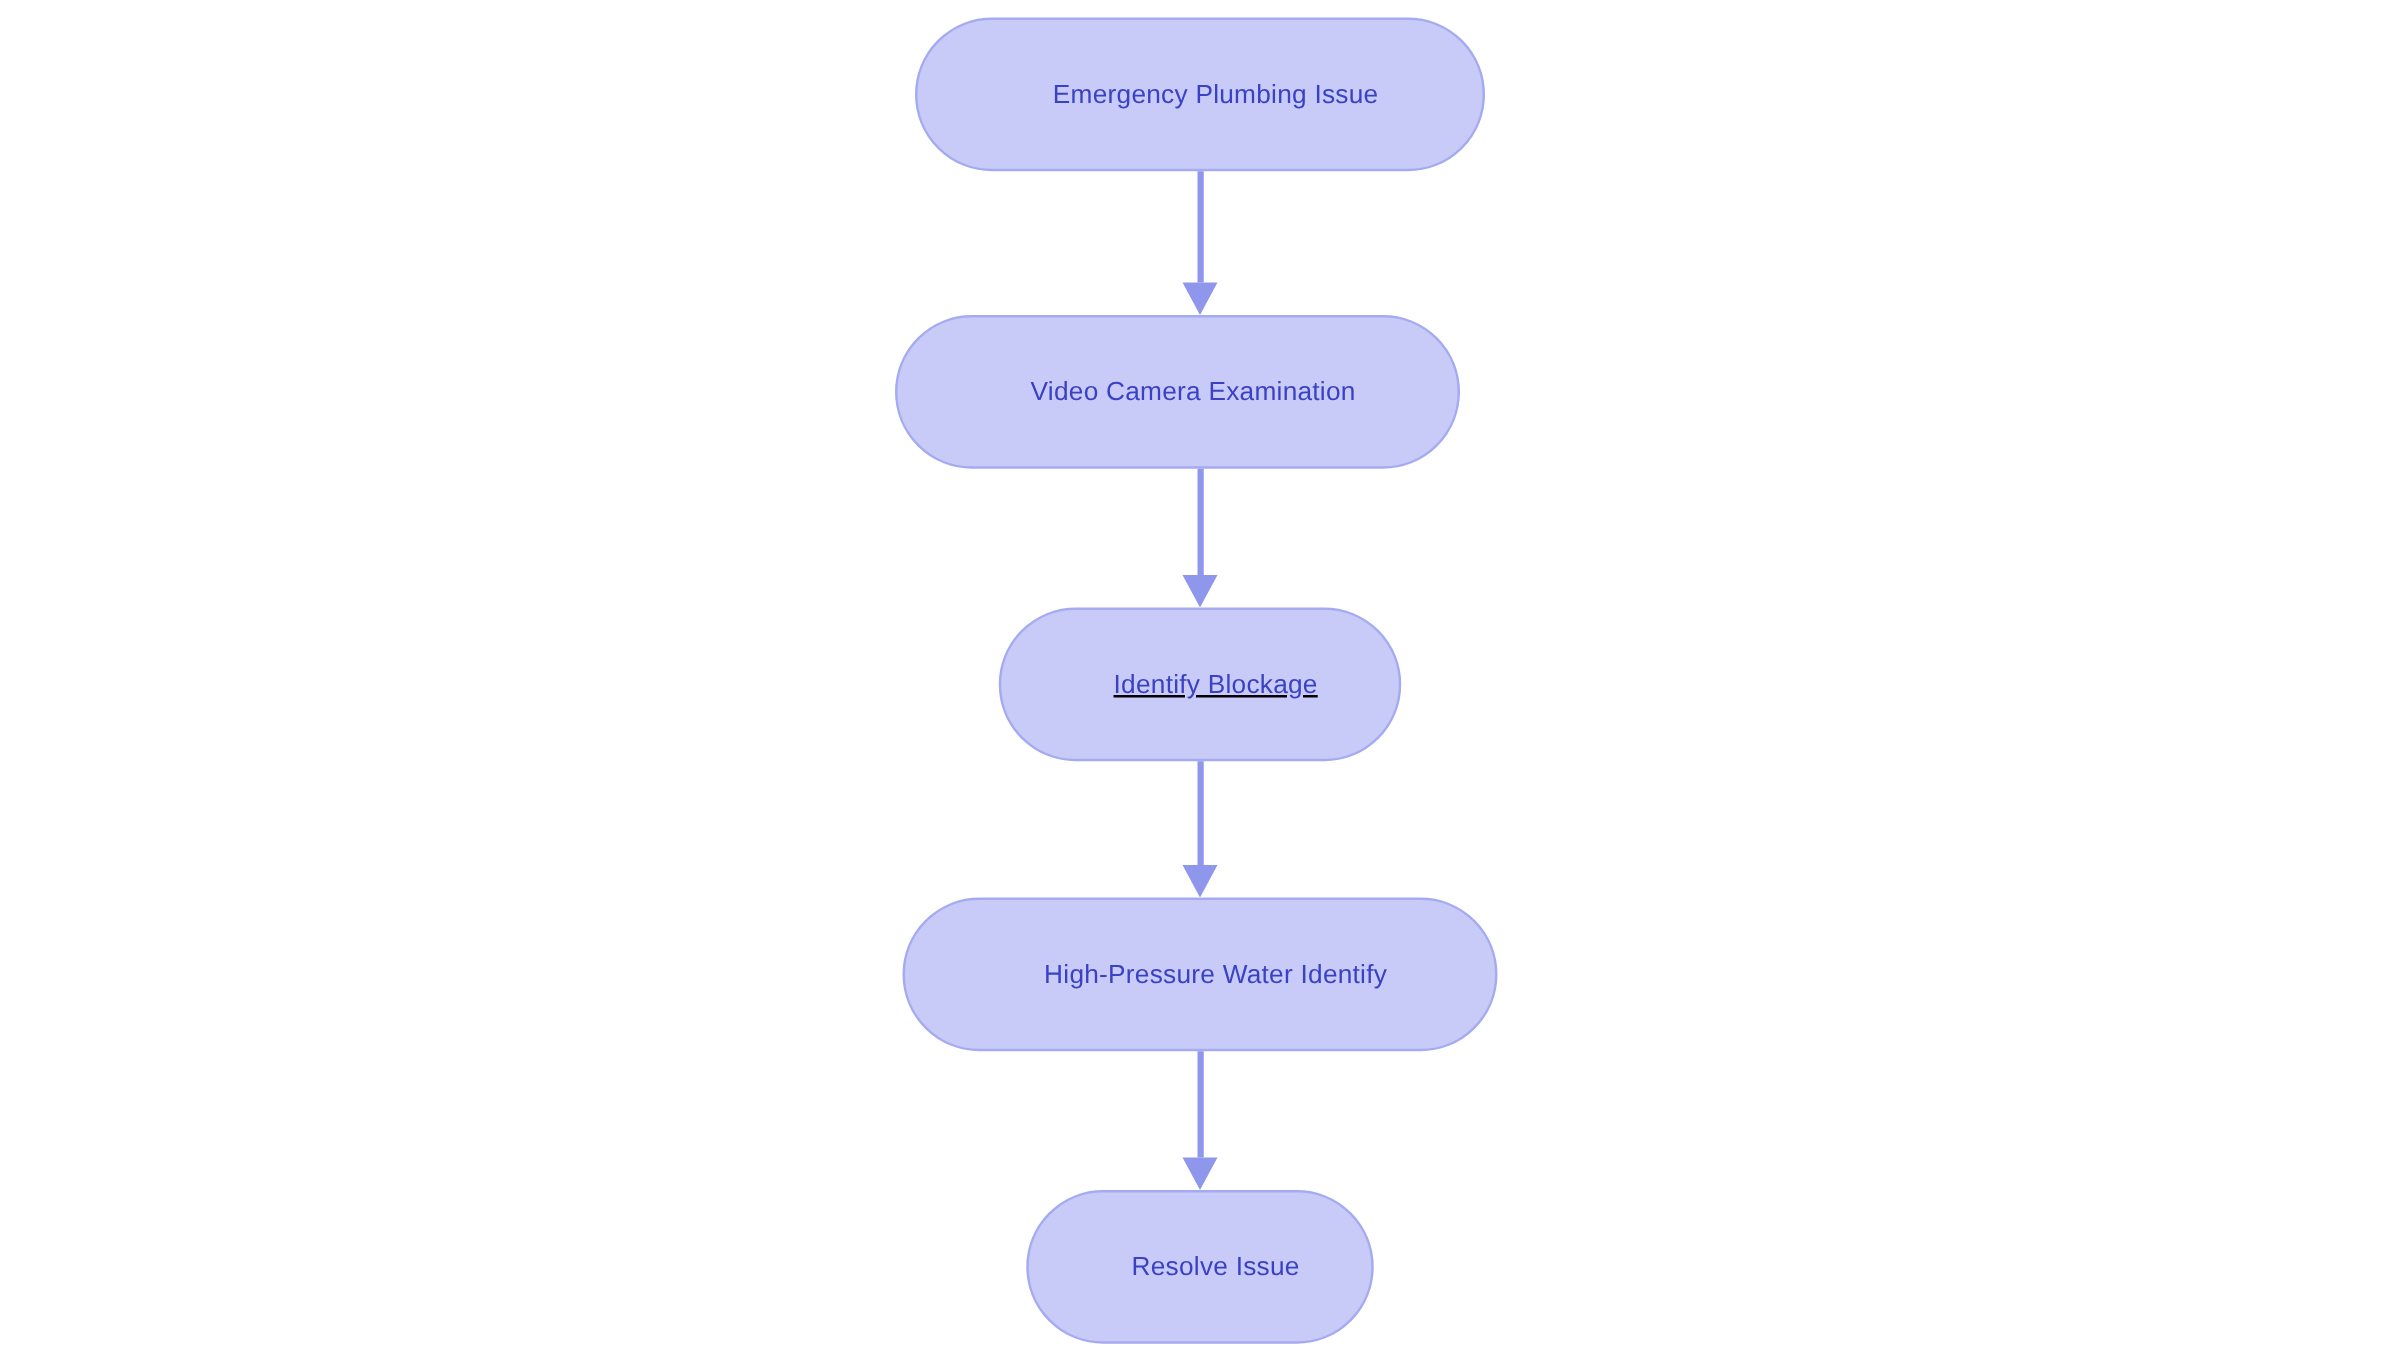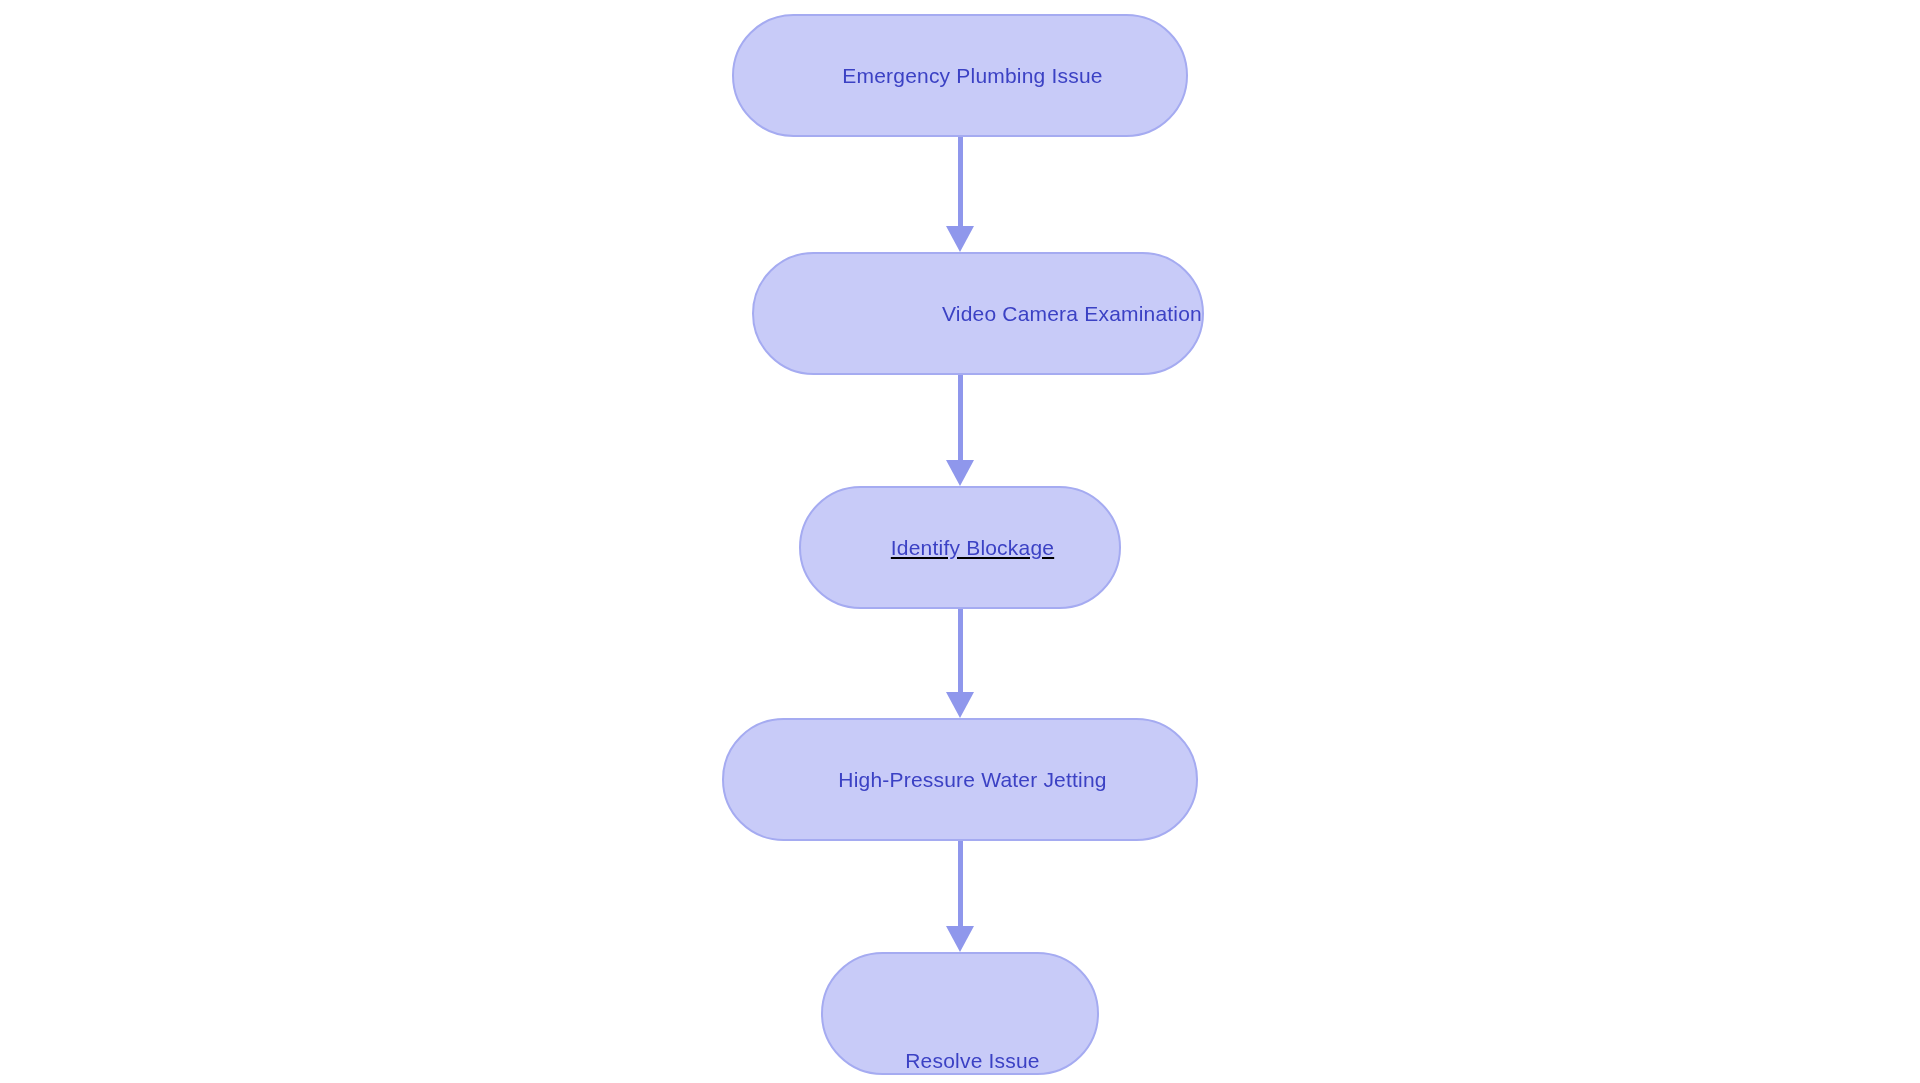--- a/index.html
+++ b/index.html
@@ -36,24 +36,24 @@
   .flow-node .node-label {
     color: var(--node-text);
     font-size: 21px;
     font-weight: 400;
     letter-spacing: 0.2px;
     white-space: nowrap;
     text-align: center;
     margin-left: 25px;
   }
   .node-1 { left: 732px; top: 14px;  width: 456px; }
-  .node-2 { left: 752px; top: 252px; width: 452px; justify-content: flex-end; }
+  .node-2 { left: 716px; top: 252px; width: 452px; }
   .node-3 { left: 799px; top: 486px; width: 322px; text-decoration: underline; }
   .node-4 { left: 722px; top: 718px; width: 476px; }
-  .node-5 { left: 821px; top: 952px; width: 278px; align-items: flex-end; }
+  .node-5 { left: 821px; top: 952px; width: 278px; }
 
   .flow-arrow {
     position: absolute;
     left: 946px;           
     width: 28px;
     display: flex;
     flex-direction: column;
     align-items: center;
   }
   .arrow-line {
@@ -99,21 +99,21 @@
   <div class="flow-node node-3">
     <span class="node-label">Identify Blockage</span>
   </div>
 
   <div class="flow-arrow arrow-3">
     <div class="arrow-line"></div>
     <div class="arrow-head"></div>
   </div>
 
   <div class="flow-node node-4">
-    <span class="node-label">High-Pressure Water Jetting</span>
+    <span class="node-label">High-Pressure Water Identify</span>
   </div>
 
   <div class="flow-arrow arrow-4">
     <div class="arrow-line"></div>
     <div class="arrow-head"></div>
   </div>
 
   <div class="flow-node node-5">
     <span class="node-label">Resolve Issue</span>
   </div>

